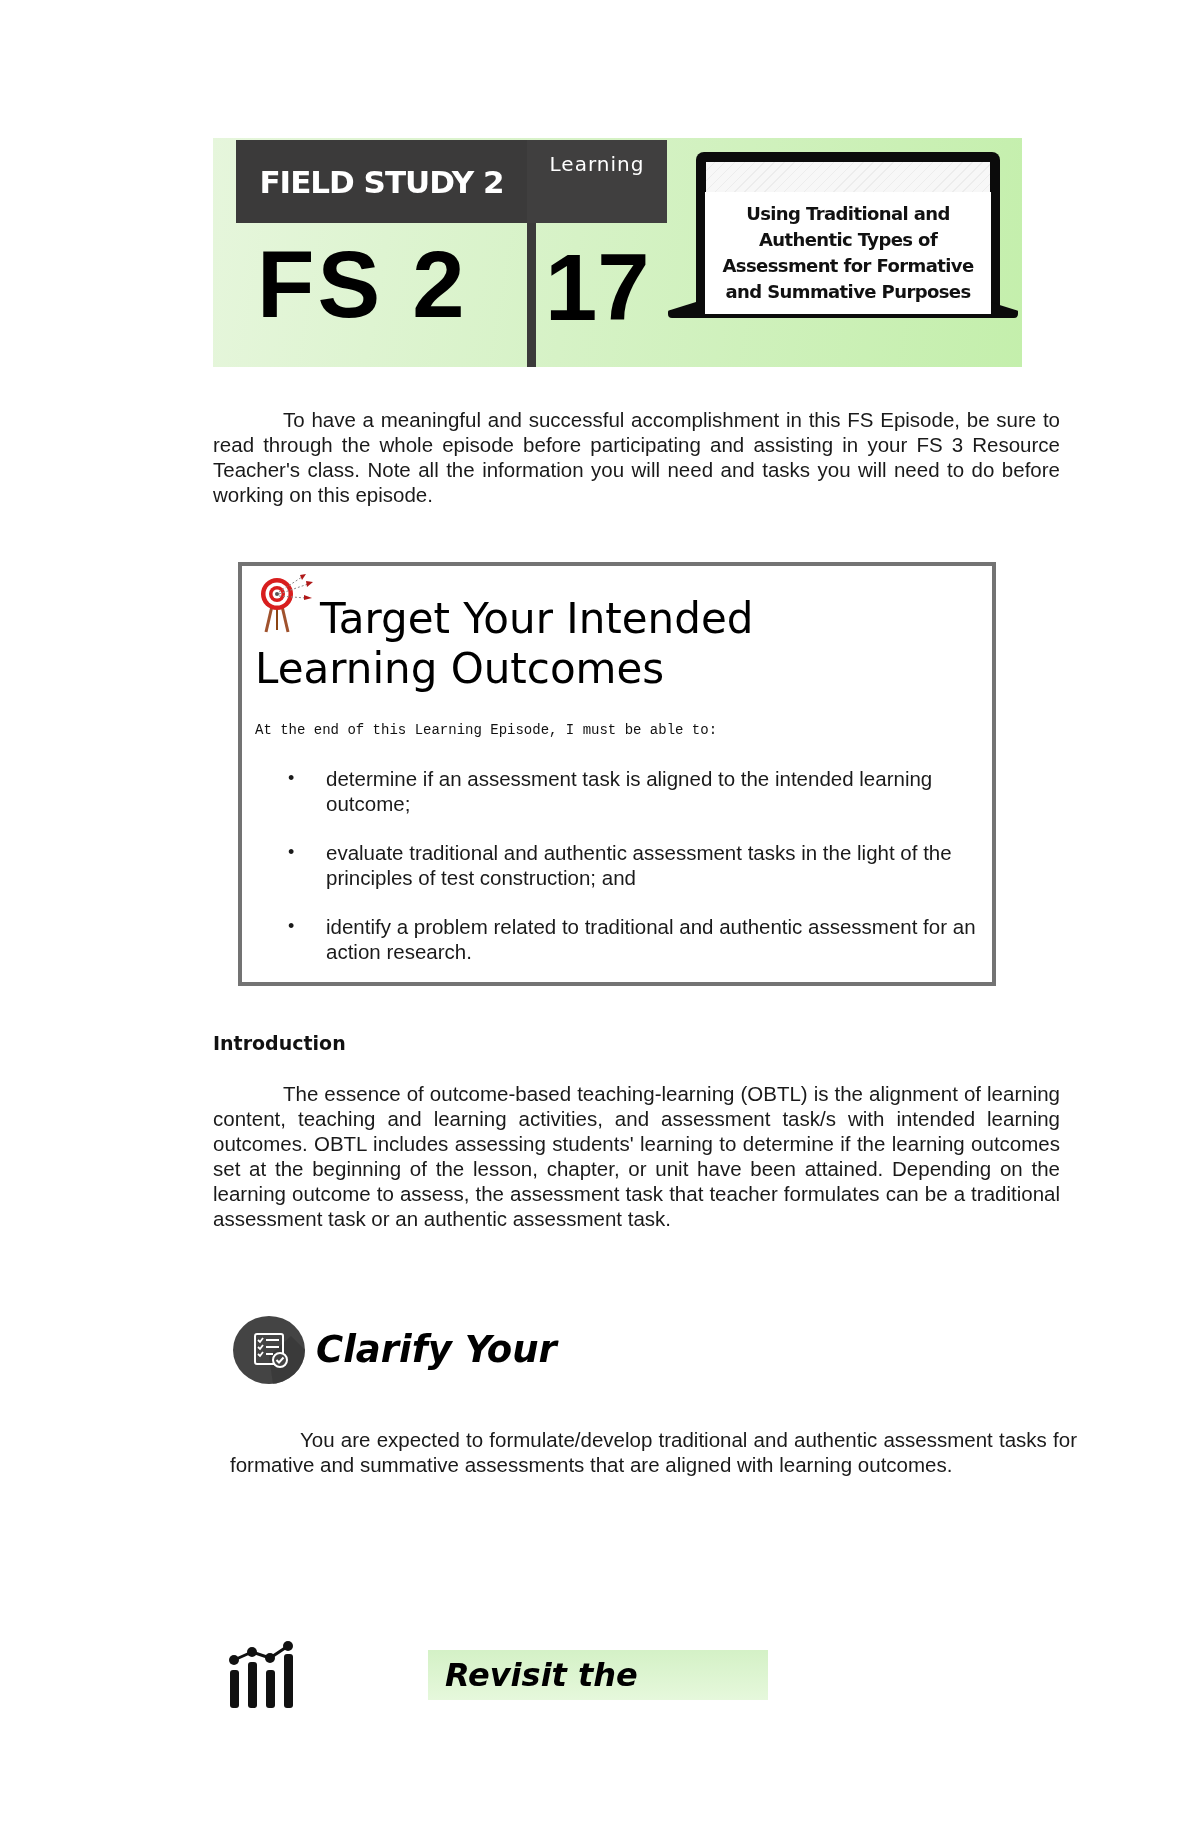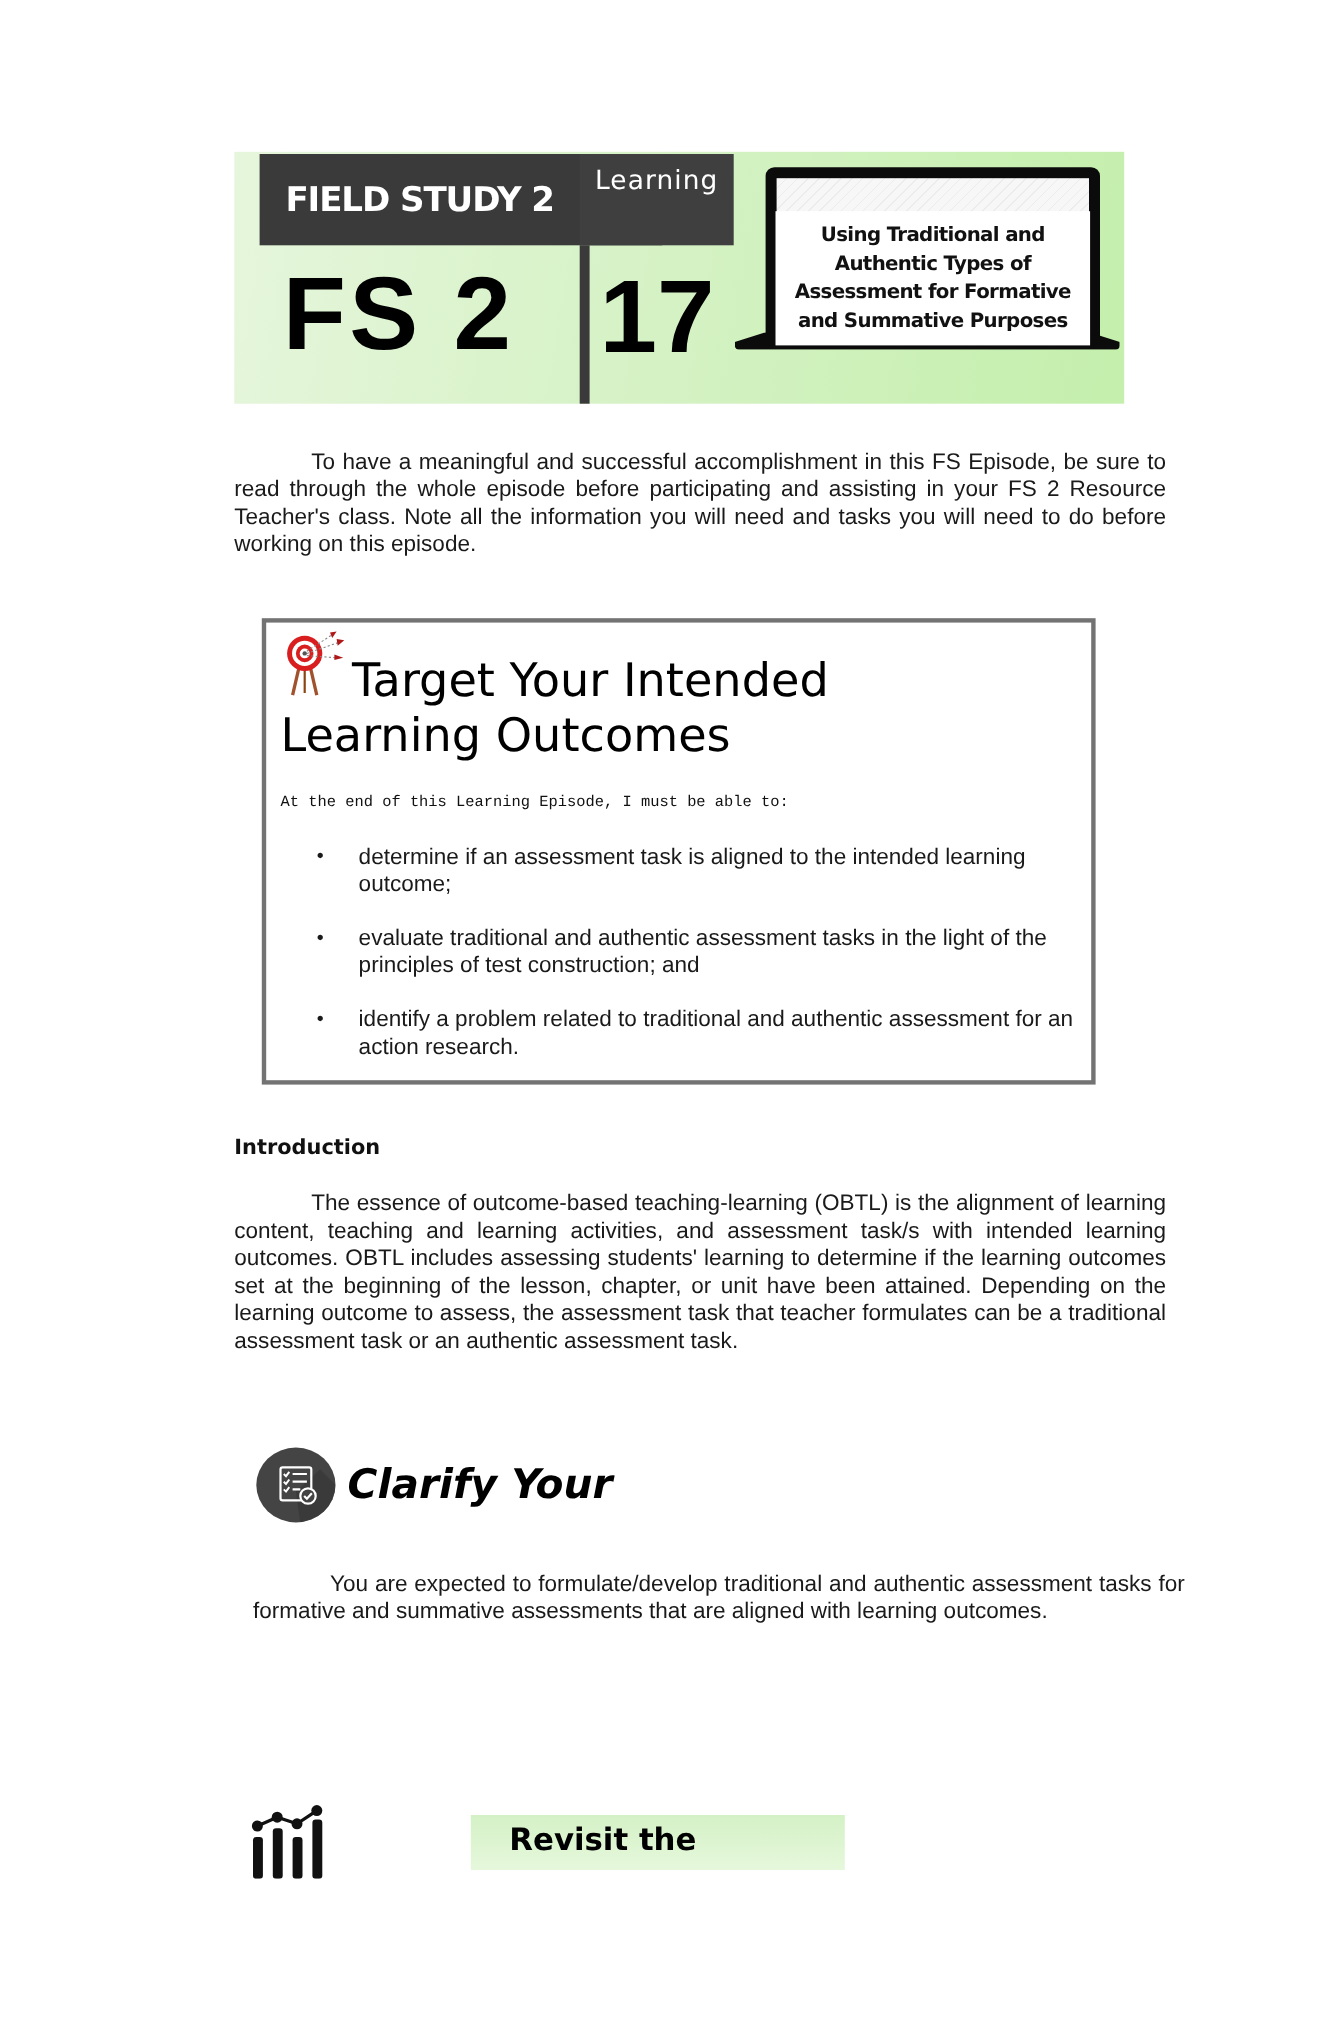--- a/index.html
+++ b/index.html
@@ -18,21 +18,21 @@
   }
   .banner-dark-title {
     position: absolute; left: 0; top: 0; width: 291px; height: 83px;
     display: flex; align-items: center; justify-content: center;
     color: #fff; font-family: "DejaVu Sans", sans-serif; font-weight: bold;
     font-size: 31px; letter-spacing: -1px;
   }
   .banner-learning {
     position: absolute; left: 291px; top: 0; width: 140px; height: 83px;
     background: #403f3f; color: #fff;
-    font-family: "DejaVu Sans", sans-serif; font-size: 24px; line-height: 28px;
+    font-family: "DejaVu Sans", sans-serif; font-size: 20px; line-height: 28px;
     text-align: center; padding-top: 10px; letter-spacing: 1px;
     word-break: break-all; padding-left: 12px; padding-right: 12px;
   }
   .banner-divider {
     left: 314px; top: 85px; width: 9px; height: 144px; background: #3b3a3a;
   }
   .banner-code {
     left: 44px; top: 92px; width: 250px; height: 110px;
     font-family: "Liberation Sans", sans-serif; font-weight: bold;
     font-size: 94px; line-height: 110px; color: #000; letter-spacing: 3px;
@@ -113,22 +113,22 @@
     font-size: 37px; color: #000;
   }
 
   
   .revisit-icon { left: 228px; top: 1640px; width: 70px; height: 68px; }
   .revisit-box {
     left: 428px; top: 1650px; width: 340px; height: 50px;
     background: linear-gradient(180deg, #d4f1c6, #e6f8dc);
   }
   .revisit-label {
-    position: absolute; left: 35px; top: 6px;
-    font-family: "DejaVu Sans", sans-serif; font-weight: bold; font-size: 28px; color: #000;
+    position: absolute; left: 17px; top: 6px;
+    font-family: "DejaVu Sans", sans-serif; font-weight: bold; font-size: 32px; color: #000; font-style: italic;
   }
 </style>
 </head>
 <body>
 
 <div class="abs banner">
   <div class="abs banner-dark">
     <div class="banner-dark-title">FIELD STUDY 2</div>
     <div class="banner-learning">Learning</div>
   </div>
@@ -136,21 +136,21 @@
   <div class="abs banner-code">FS 2</div>
   <div class="abs banner-num">17</div>
 
   <div class="abs laptop-screen">
     <div class="laptop-screen-inner"></div>
   </div>
   <div class="abs laptop-base"></div>
   <div class="abs laptop-label">Using Traditional and Authentic Types of Assessment for Formative and Summative Purposes</div>
 </div>
 
-<p class="para" style="top:407px;"><span class="indent"></span><span>To have a meaningful and successful accomplishment in this FS Episode, be sure to read through the whole episode before participating and assisting in your FS 2 Resource Teacher's class. Note all the information you will need and tasks you will need to do before working on this episode.</span></p>
+<p class="para" style="top:407px;"><span class="indent"></span><span>To have a meaningful and successful accomplishment in this FS Episode, be sure to read through the whole episode before participating and assisting in your FS 3 Resource Teacher's class. Note all the information you will need and tasks you will need to do before working on this episode.</span></p>
 
 <div class="abs outcomes">
   <svg class="abs target-icon" viewBox="0 0 56 62">
     <line x1="12" y1="34" x2="6" y2="60" stroke="#a0522d" stroke-width="3"></line>
     <line x1="22" y1="34" x2="28" y2="60" stroke="#a0522d" stroke-width="3"></line>
     <line x1="17" y1="34" x2="17" y2="58" stroke="#8b4513" stroke-width="2"></line>
     <circle cx="17" cy="22" r="16" fill="#d81e1e"></circle>
     <circle cx="17" cy="22" r="11.5" fill="#fff"></circle>
     <circle cx="17" cy="22" r="8" fill="#d81e1e"></circle>
     <circle cx="17" cy="22" r="4.5" fill="#fff"></circle>

